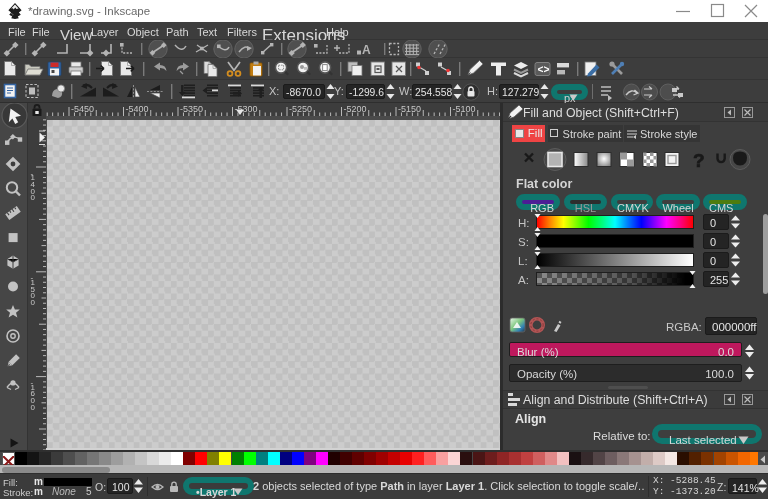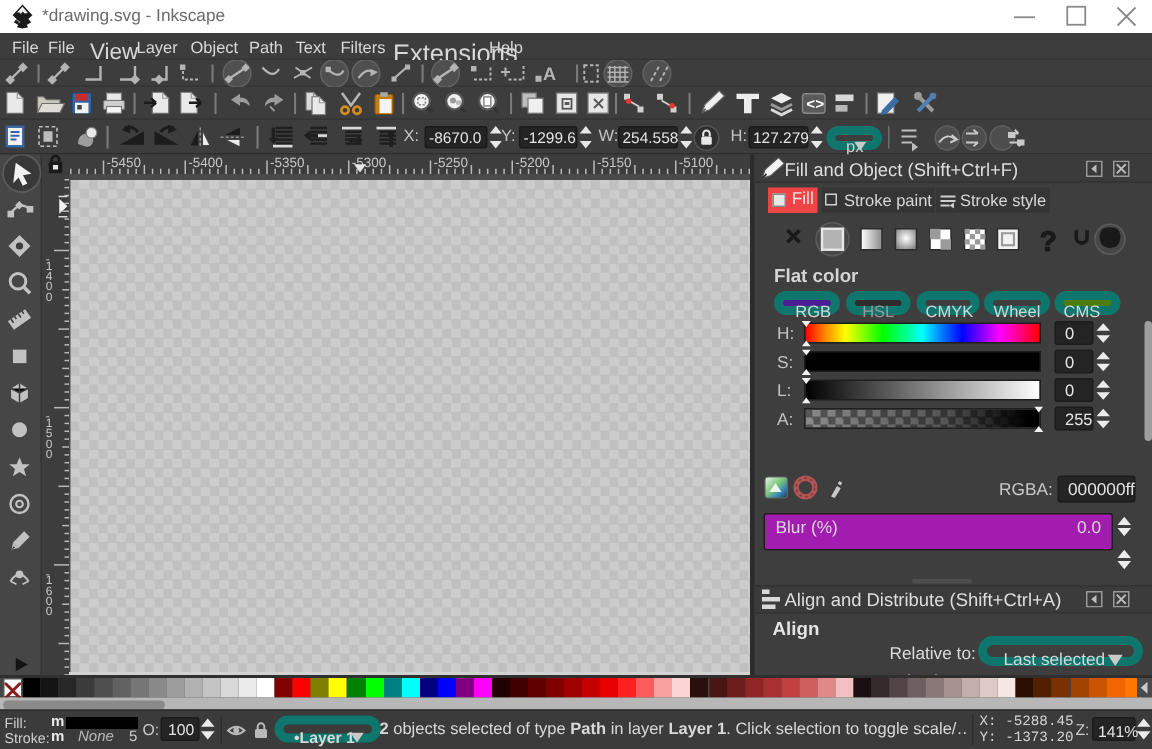--- a/index.html
+++ b/index.html
@@ -651,28 +651,32 @@
         <stop offset="1" stop-color="#234"></stop>
       </linearGradient>
       <rect x="1" y="2" width="15" height="14" rx="2" fill="url(#cmg)" stroke="#666" stroke-width="0.8"></rect>
       <path d="M4 12 L8 6 L12 12 Z" fill="#fff" opacity="0.85"></path>
       <circle cx="28" cy="9" r="6.2" fill="none" stroke="#b25555" stroke-width="3.6"></circle>
       <circle cx="28" cy="9" r="6.2" fill="none" stroke="#8a3a3a" stroke-width="1" stroke-dasharray="2 2"></circle>
       <path d="M45 15 l4 -7 l2.5 1.5 l-4 6.5 z M49.5 6.5 l2 1.2 l1-1.8 l-2-1.2 z" fill="#c9c9c9"></path>
     </svg>
     <div class="abs" style="left:163px;top:218px;font-size:11.5px;color:#c9c9c9">RGBA:</div>
     <div class="spin" style="left:202px;top:214px;width:52px;height:18px;padding:4px 0 0 6px;font-size:11.5px">000000ff</div>
-    <div class="abs" style="left:6px;top:239px;width:233px;height:25px;background:#a21caf;border:1px solid #1e1e1e;border-radius:2px">
+    <div class="abs" style="left:6px;top:239px;width:233px;height:15px;background:#be185d;border:1px solid #1e1e1e;border-radius:2px">
       <span style="position:absolute;left:7px;top:3px;font-size:11.5px;color:#d9d9d9">Blur (%)</span>
       <span style="position:absolute;right:7px;top:3px;font-size:11.5px;color:#d9d9d9">0.0</span>
     </div>
     <svg class="abs" style="left:241px;top:239px" width="11" height="18">
       <path d="M5.5 2.5 L10 8 L1 8 Z" fill="#ececec"></path>
       <path d="M5.5 15.5 L10 10 L1 10 Z" fill="#ececec"></path>
     </svg>
+    <div class="abs" style="left:6px;top:261px;width:233px;height:18px;background:#2c2c2c;border:1px solid #1e1e1e;border-radius:2px">
+      <span style="position:absolute;left:7px;top:3px;font-size:11.5px;color:#d9d9d9">Opacity (%)</span>
+      <span style="position:absolute;right:7px;top:3px;font-size:11.5px;color:#d9d9d9">100.0</span>
+    </div>
     <svg class="abs" style="left:241px;top:261px" width="11" height="18">
       <path d="M5.5 2.5 L10 8 L1 8 Z" fill="#ececec"></path>
       <path d="M5.5 15.5 L10 10 L1 10 Z" fill="#ececec"></path>
     </svg>
     <div class="abs" style="left:105px;top:283px;width:40px;height:3px;background:#4e4e4e;border-radius:2px"></div>
     <div class="abs" style="left:0;top:287px;width:265px;height:19px;background:#3b3b3b;border-top:1px solid #333;border-bottom:1px solid #333"></div>
     <svg class="abs" style="left:4px;top:289px" width="16" height="15">
       <rect x="1" y="1" width="5" height="3" fill="#d9d9d9"></rect>
       <rect x="1" y="6" width="12" height="3" fill="#d9d9d9"></rect>
       <rect x="1" y="11" width="9" height="3" fill="#d9d9d9"></rect>

